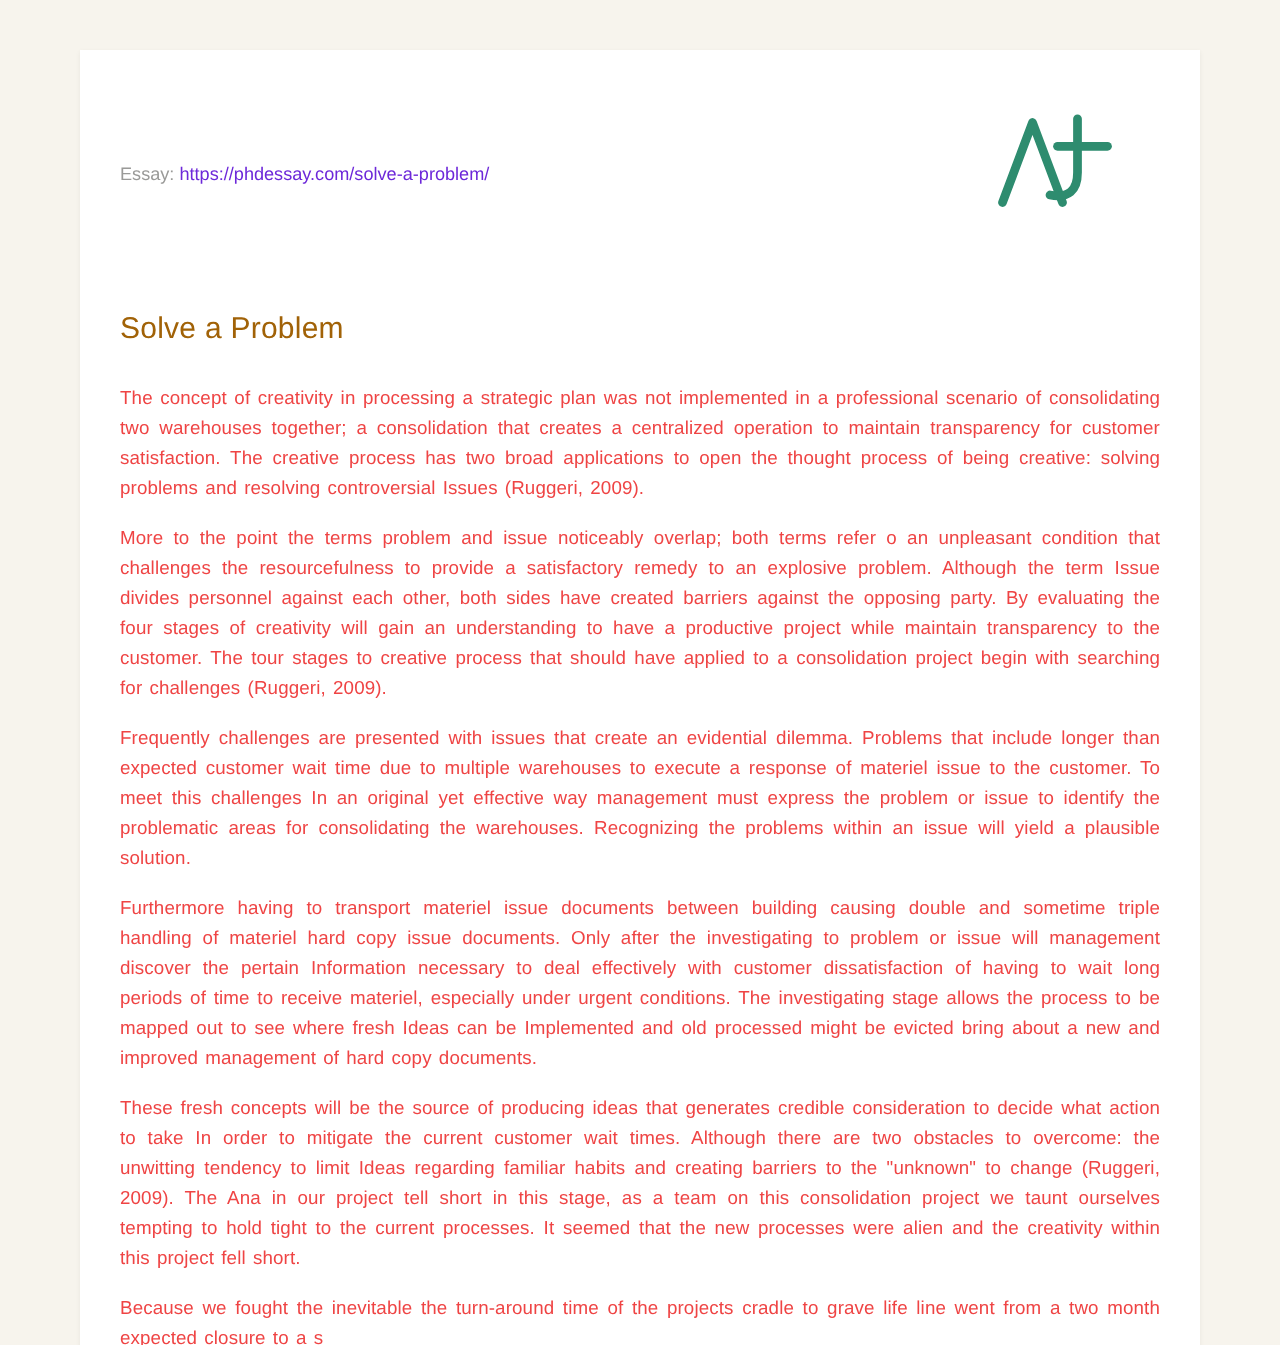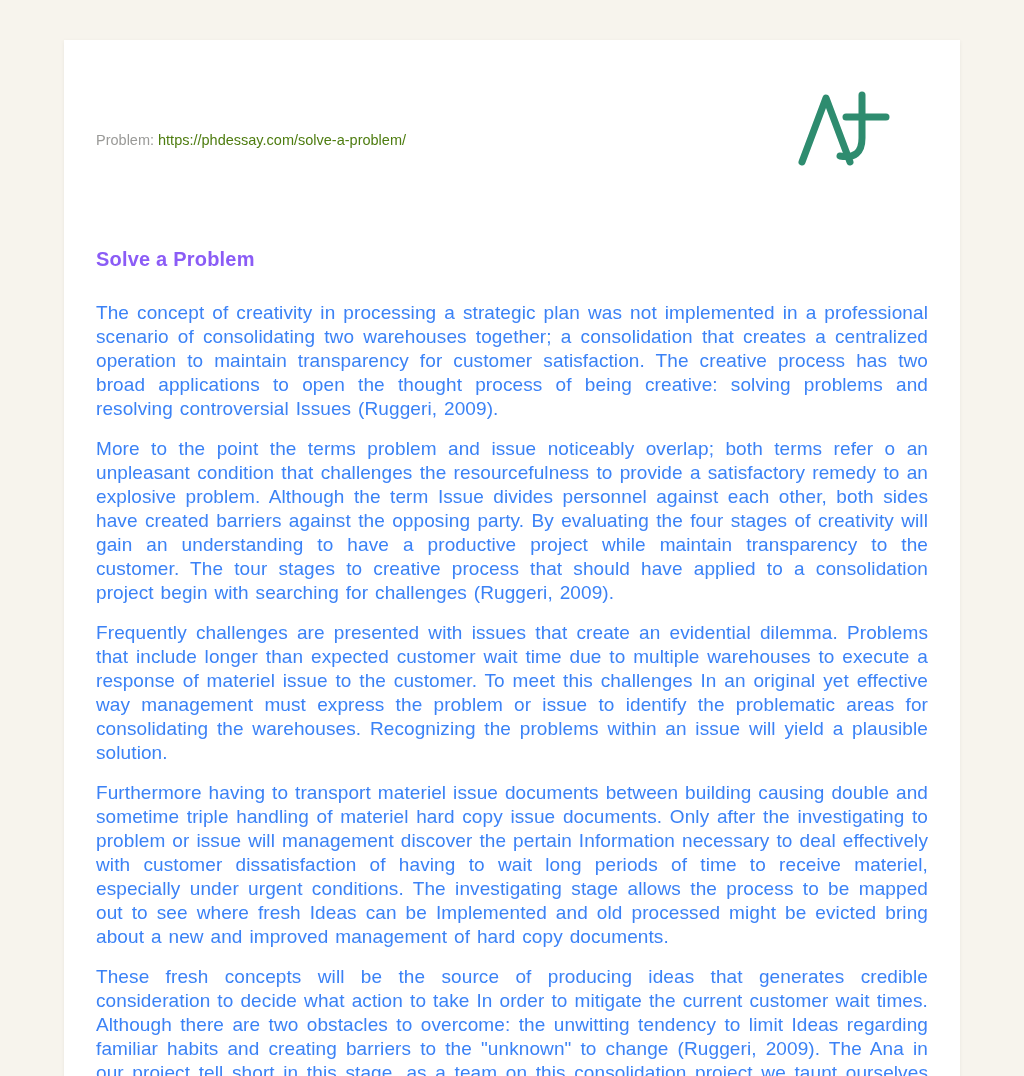--- a/index.html
+++ b/index.html
@@ -46,64 +46,64 @@
     letter-spacing: 0.3px;
   }
 
   .source-line {
     margin-top: 26px;
     font-size: 14.5px;
     color: #9a9a98;
   }
 
   .source-link {
-    color: #4d7c0f;
+    color: #6d28d9;
     text-decoration: none;
     margin-left: 4px;
     text-align: center;
   }
 
   .logo {
     margin-right: 34px;
     margin-top: 2px;
   }
 
   .essay-title {
     margin-top: 74px;
-    font-size: 20px;
-    font-weight: bold;
-    color: #8b5cf6;
+    font-size: 24px;
+    font-weight: normal;
+    color: #a16207;
     letter-spacing: 0.2px;
   }
 
   .essay-body {
     margin-top: 30px;
     width: 832px;
   }
 
   .essay-body p {
-    font-size: 19px;
+    font-size: 15px;
     line-height: 24px;
-    color: #3b82f6;
+    color: #ef4444;
     text-align: justify;
     margin-bottom: 16px;
     letter-spacing: 0.1px;
     word-spacing: 1.5px;
   }
 </style>
 </head>
 <body>
 
 <div class="page">
   <div class="card">
 
     <div class="card-header">
       <div class="header-left">
         <div class="source-line">
-          <span>Problem:</span><a class="source-link" href="#">https://phdessay.com/solve-a-problem/</a>
+          <span>Essay:</span><a class="source-link" href="#">https://phdessay.com/solve-a-problem/</a>
         </div>
       </div>
 
       <div class="logo">
         <span>
           <svg width="100" height="80" viewBox="0 0 100 80" aria-hidden="true">
             <g fill="none" stroke="#2e8c6f" stroke-width="7" stroke-linecap="round" stroke-linejoin="round">
               <path d="M8 72 L32 8 L56 72"></path>
               <path d="M68 5 L68 48 Q68 70 46 66"></path>
               <path d="M52 27 L92 27"></path>

